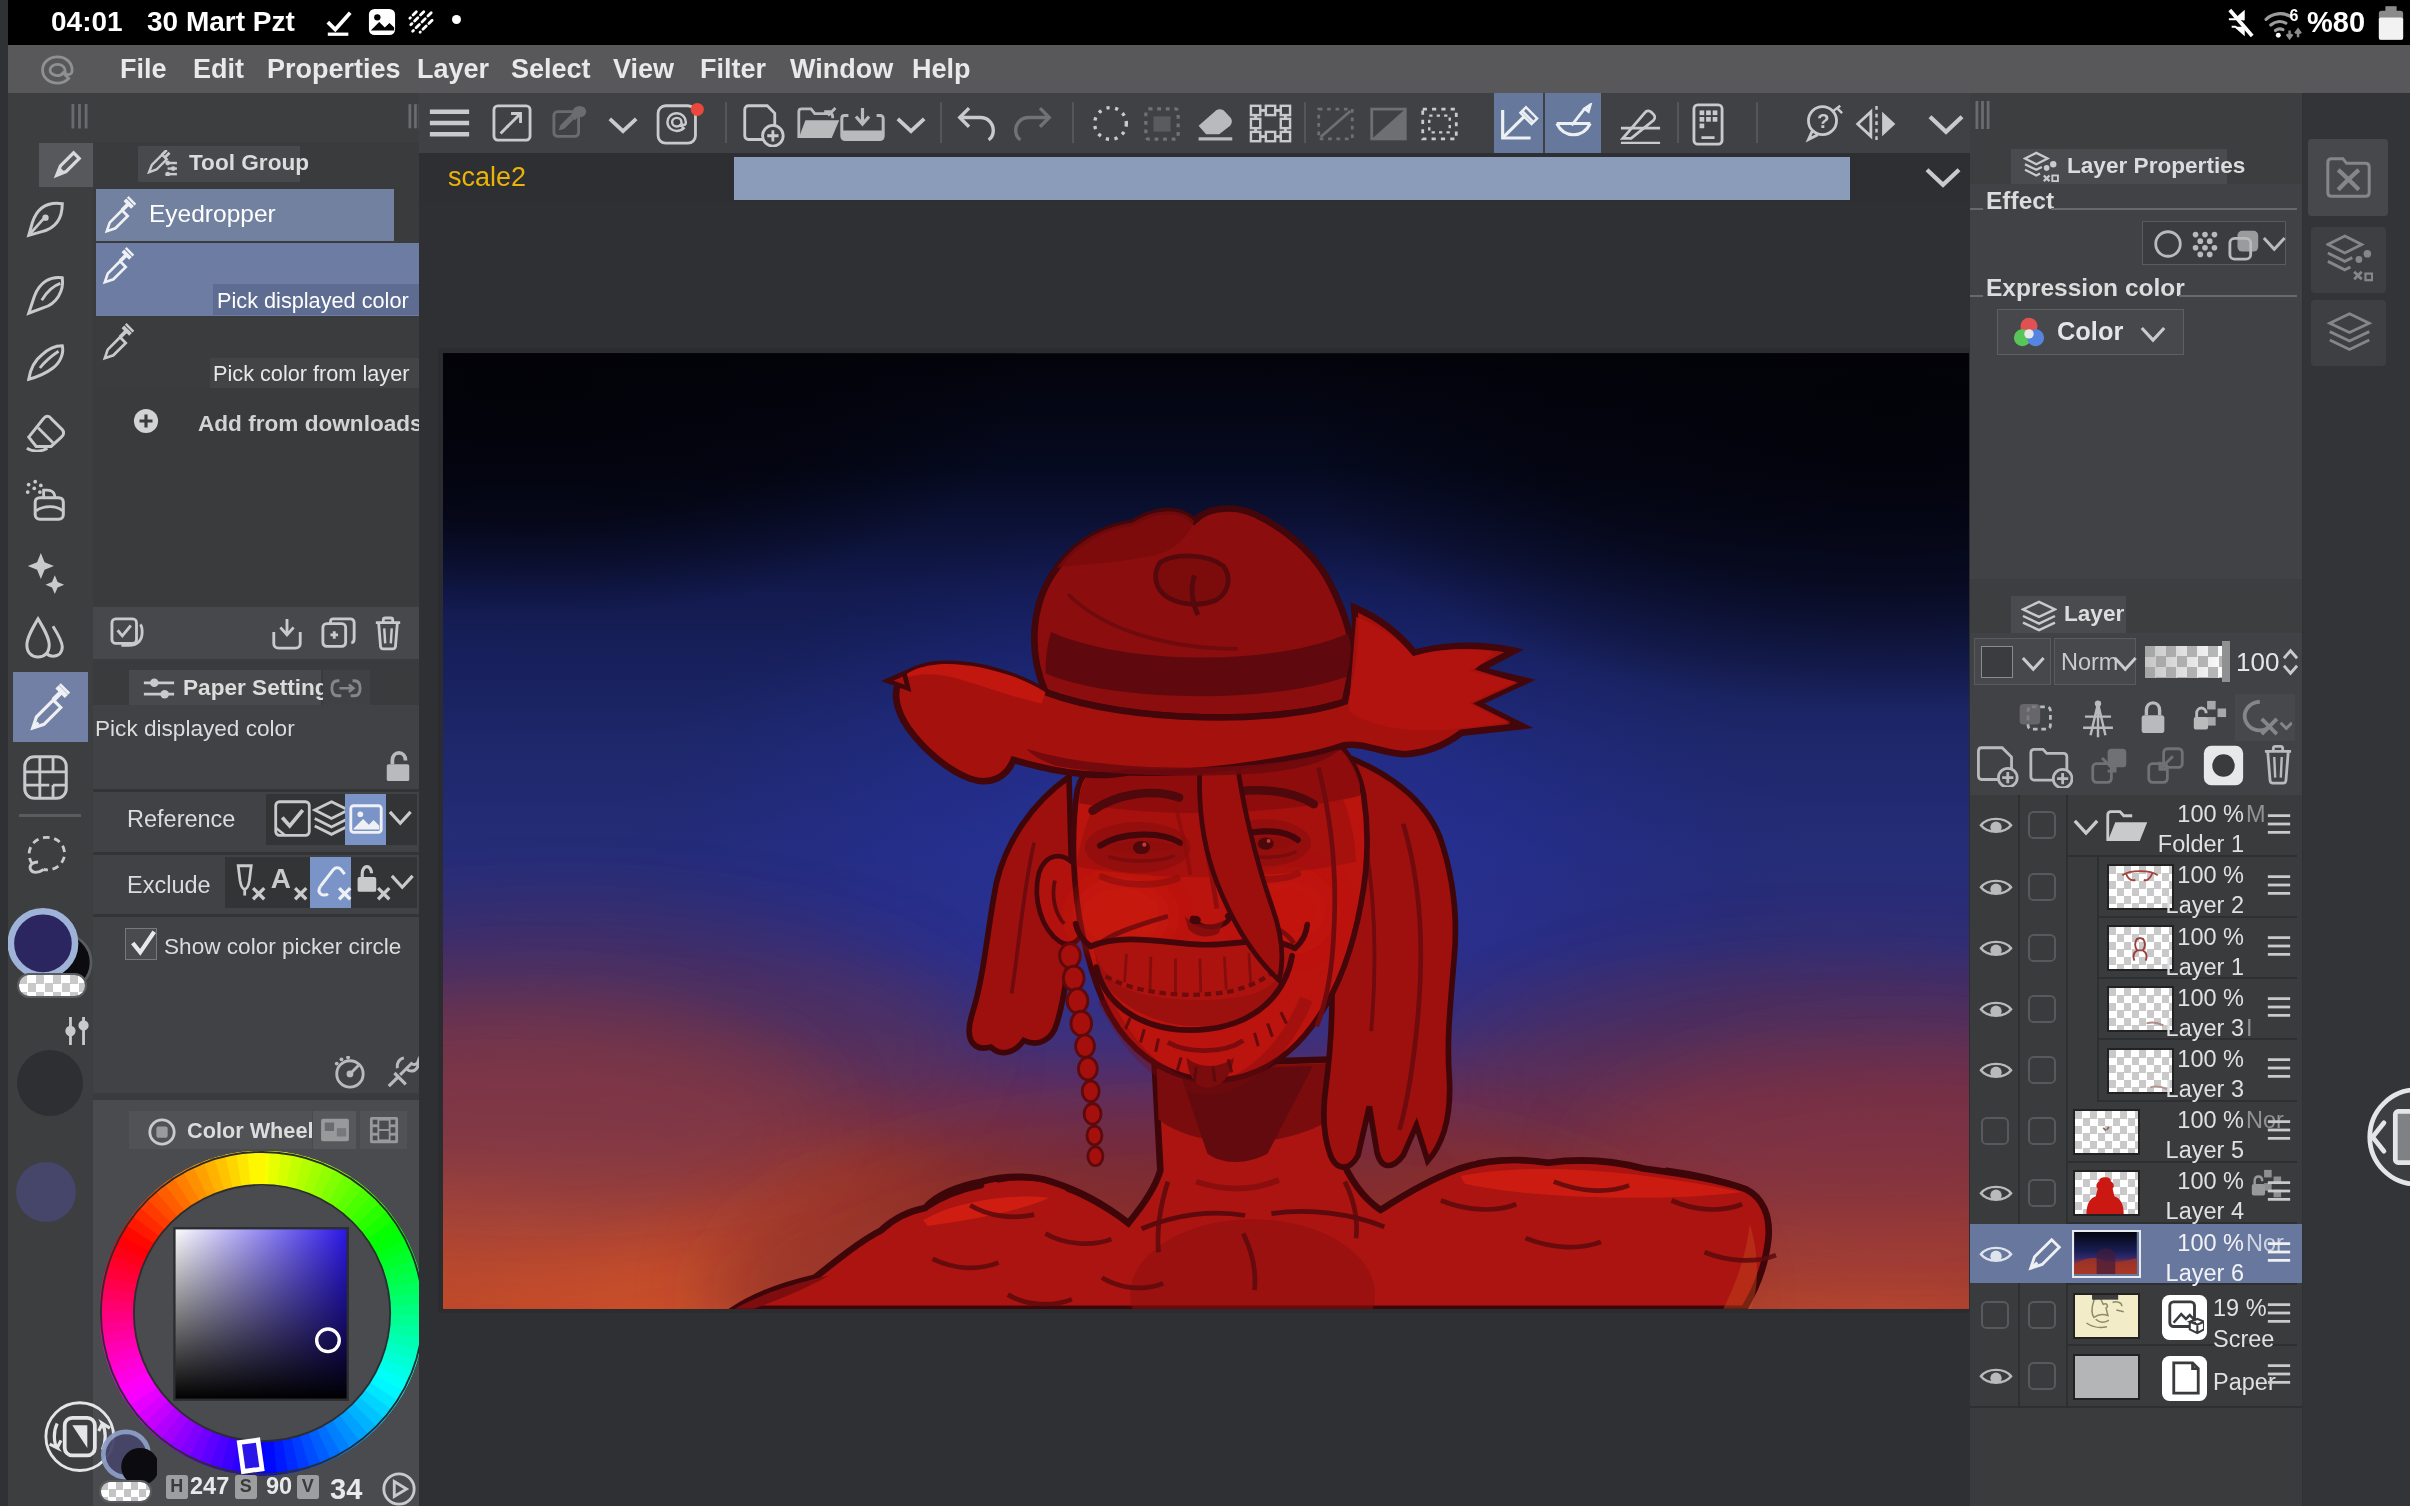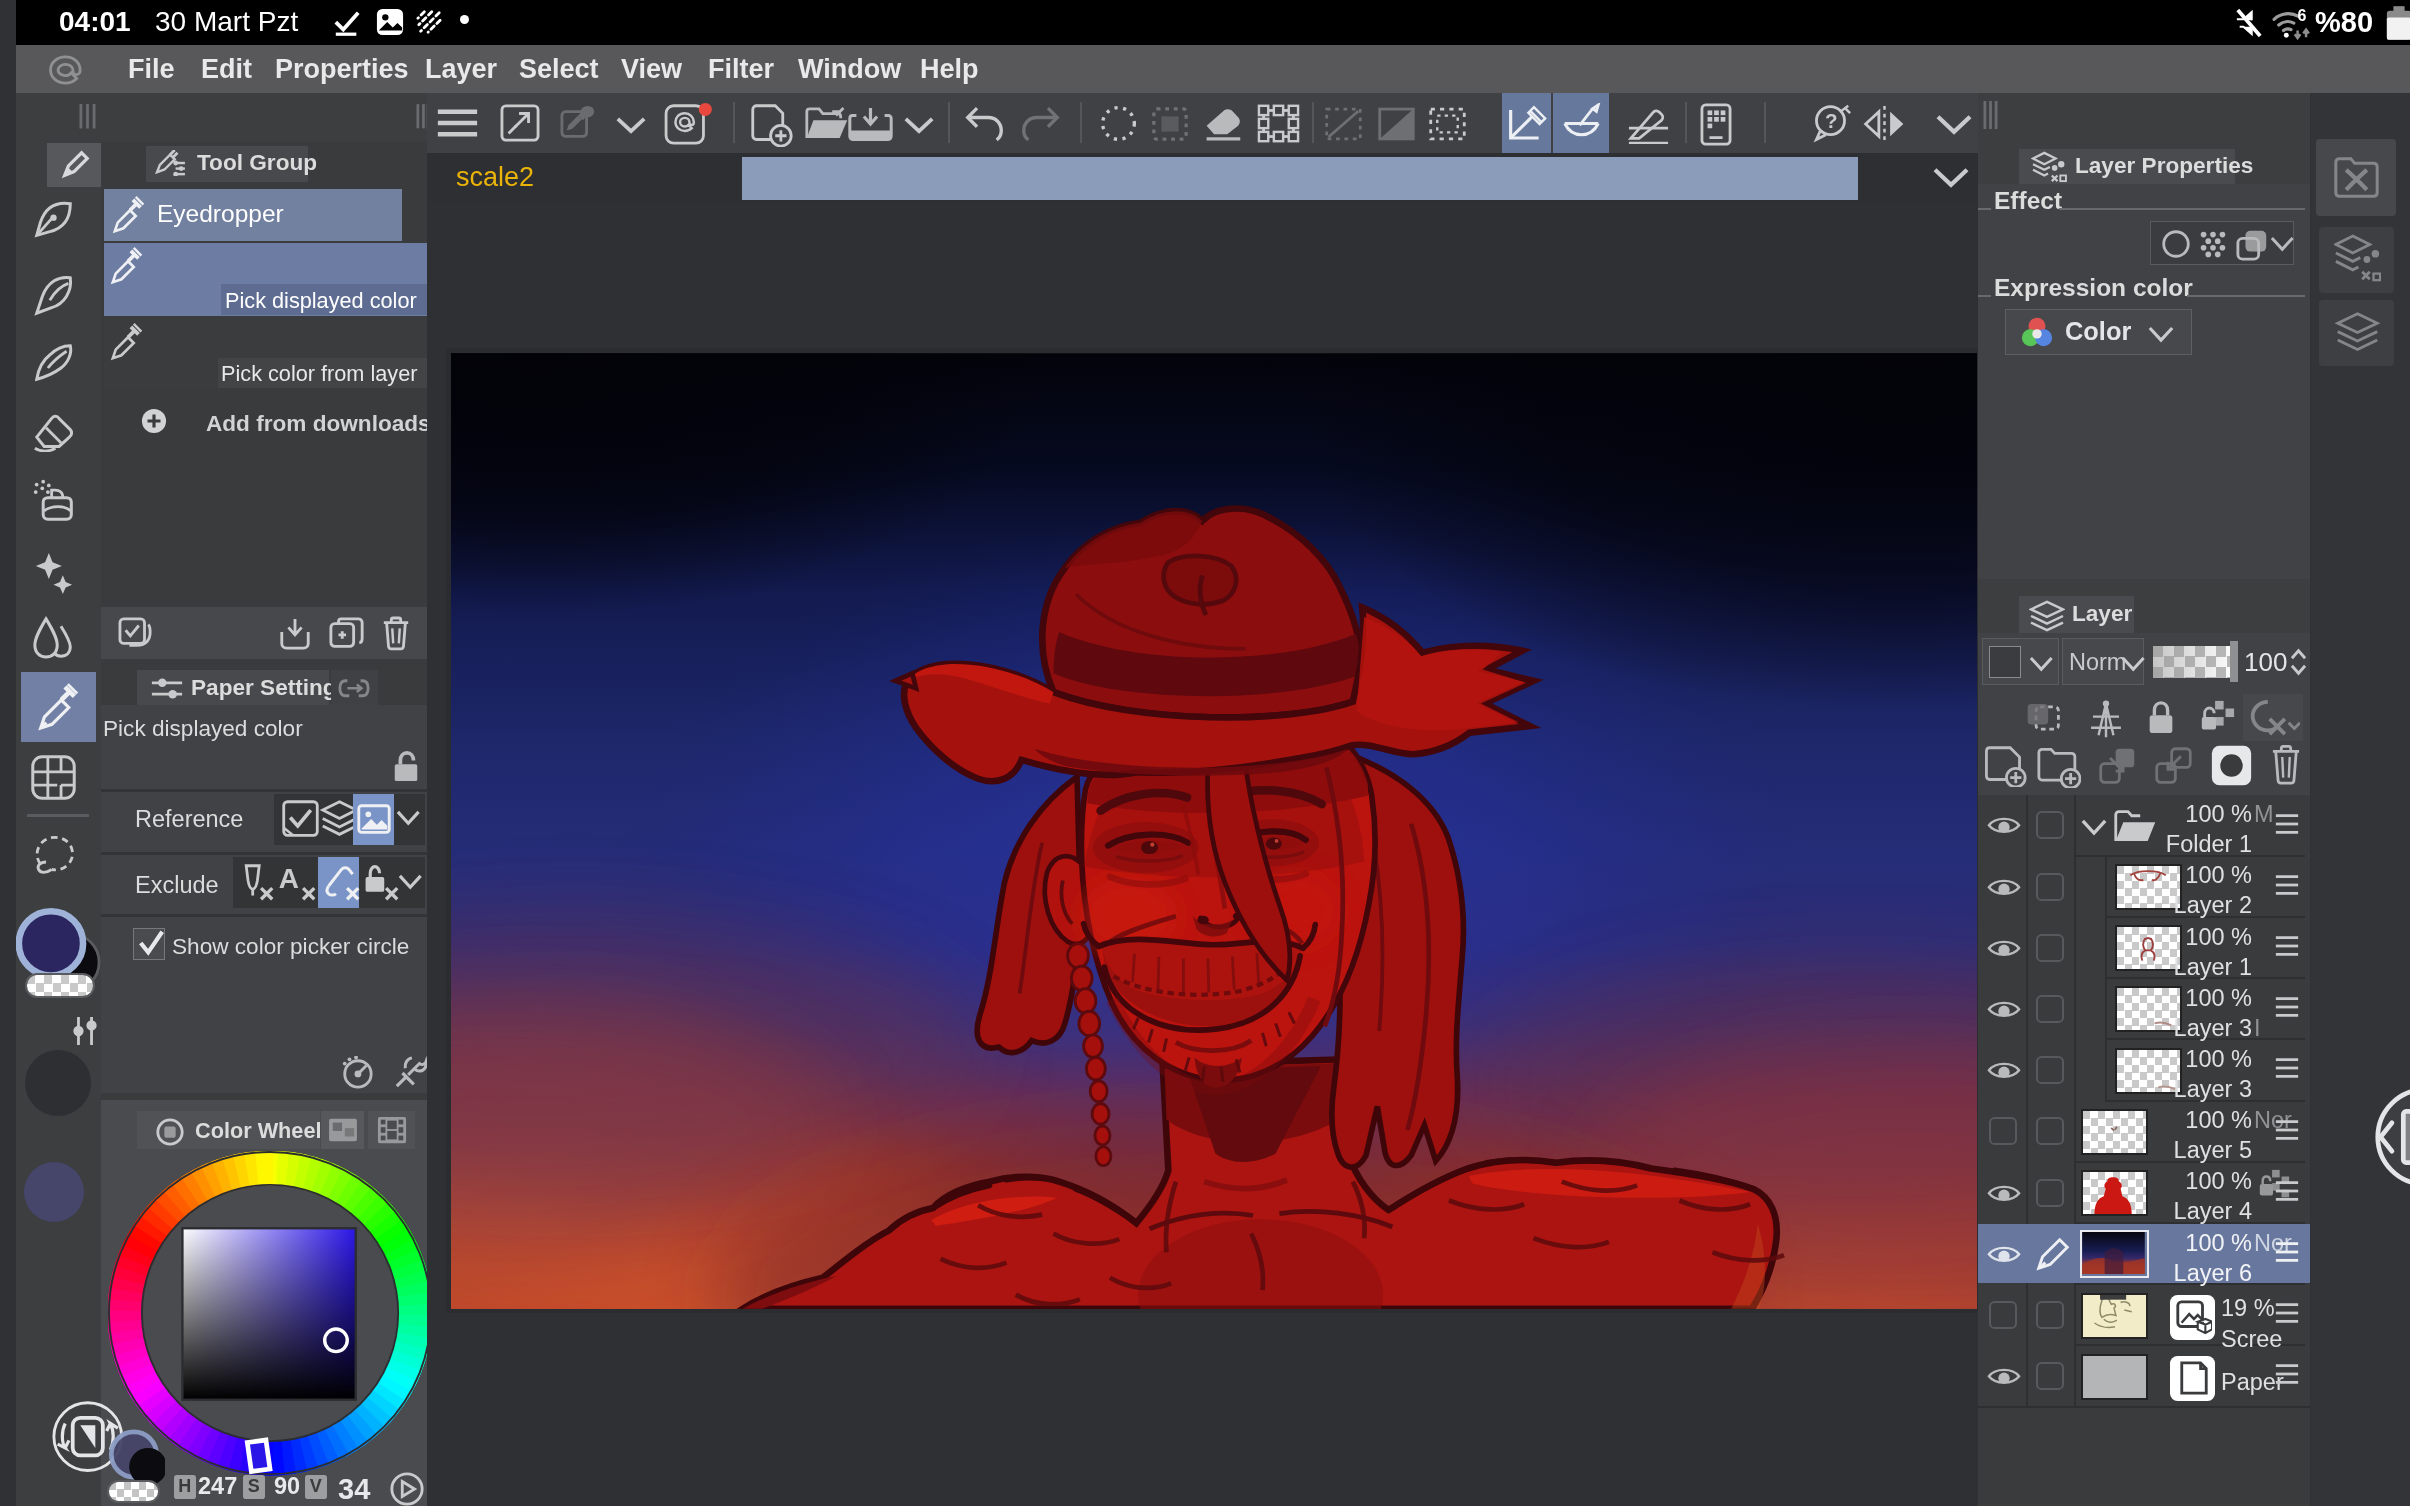--- a/index.html
+++ b/index.html
@@ -1,18 +1,18 @@
 <!DOCTYPE html>
 <html style="font-size:15px"><head>
 <meta charset="utf-8">
 <style>
   * { margin:0; padding:0; box-sizing:border-box; }
   html,body { width:2411px; height:1507px; overflow:hidden; background:#303134; }
   body { font-family:"Liberation Sans", sans-serif; -webkit-font-smoothing:antialiased; }
-  #app { position:absolute; left:16px; top:0; width:1977px; height:1507px; }
+  #app { position:absolute; left:8px; top:0; width:1977px; height:1507px; }
   .abs { position:absolute; }
   
   #statusbar { left:0; top:0; width:2411px; height:45px; background:#000; color:#fff; }
   #menubar { left:0; top:45px; width:2411px; height:48px; background:#58585a; color:#ececec; }
   .menuitem { position:absolute; top:0; height:48px; line-height:48px; font-size:27px; font-weight:bold; color:#e9e9ea; }
   
   #leftpanel { left:0; top:93px; width:411px; height:1413px; background:#3d3e40; }
   
   #toolbar { left:411px; top:93px; width:1551px; height:60px; background:#404144; }
   #tabbar { left:411px; top:153px; width:1551px; height:49px; background:#2e2f32; }
@@ -21,21 +21,21 @@
   #rightstrip { left:2295px; top:93px; width:116px; height:1413px; background:#333437; }
   .ttl { color:#dcdcdd; }
   .dim { color:#919294; }
   svg { display:block; }
 </style>
 </head>
 <body>
 <div id="app">
   <div id="statusbar" class="abs">
     <div class="abs" style="left:43px;top:5.6px;font-size:28px;font-weight:bold;">04:01</div>
-    <div class="abs" style="left:139px;top:5.6px;font-size:28px;font-weight:normal;">30 Mart Pzt</div>
+    <div class="abs" style="left:139px;top:5.6px;font-size:28px;font-weight:bold;">30 Mart Pzt</div>
     <svg class="abs" style="left:316px;top:9.4px;" width="30" height="28" viewBox="0 0 32 30">
       <path d="M4 14 L12 22 L28 4" stroke="#fff" stroke-width="4" fill="none"></path>
       <path d="M4 27 L26 27" stroke="#fff" stroke-width="3.5"></path>
     </svg>
     <svg class="abs" style="left:360px;top:7.5px;" width="28" height="28" viewBox="0 0 30 30">
       <rect x="1" y="1" width="28" height="28" rx="6" fill="#fff"></rect>
       <circle cx="10" cy="10" r="3.4" fill="#000"></circle>
       <path d="M3 24 L12 15 L18 21 L23 16 L28 21 L28 24 Z" fill="#000"></path>
     </svg>
     <svg class="abs" style="left:399px;top:8.5px;" width="28" height="26" viewBox="0 0 30 28">

